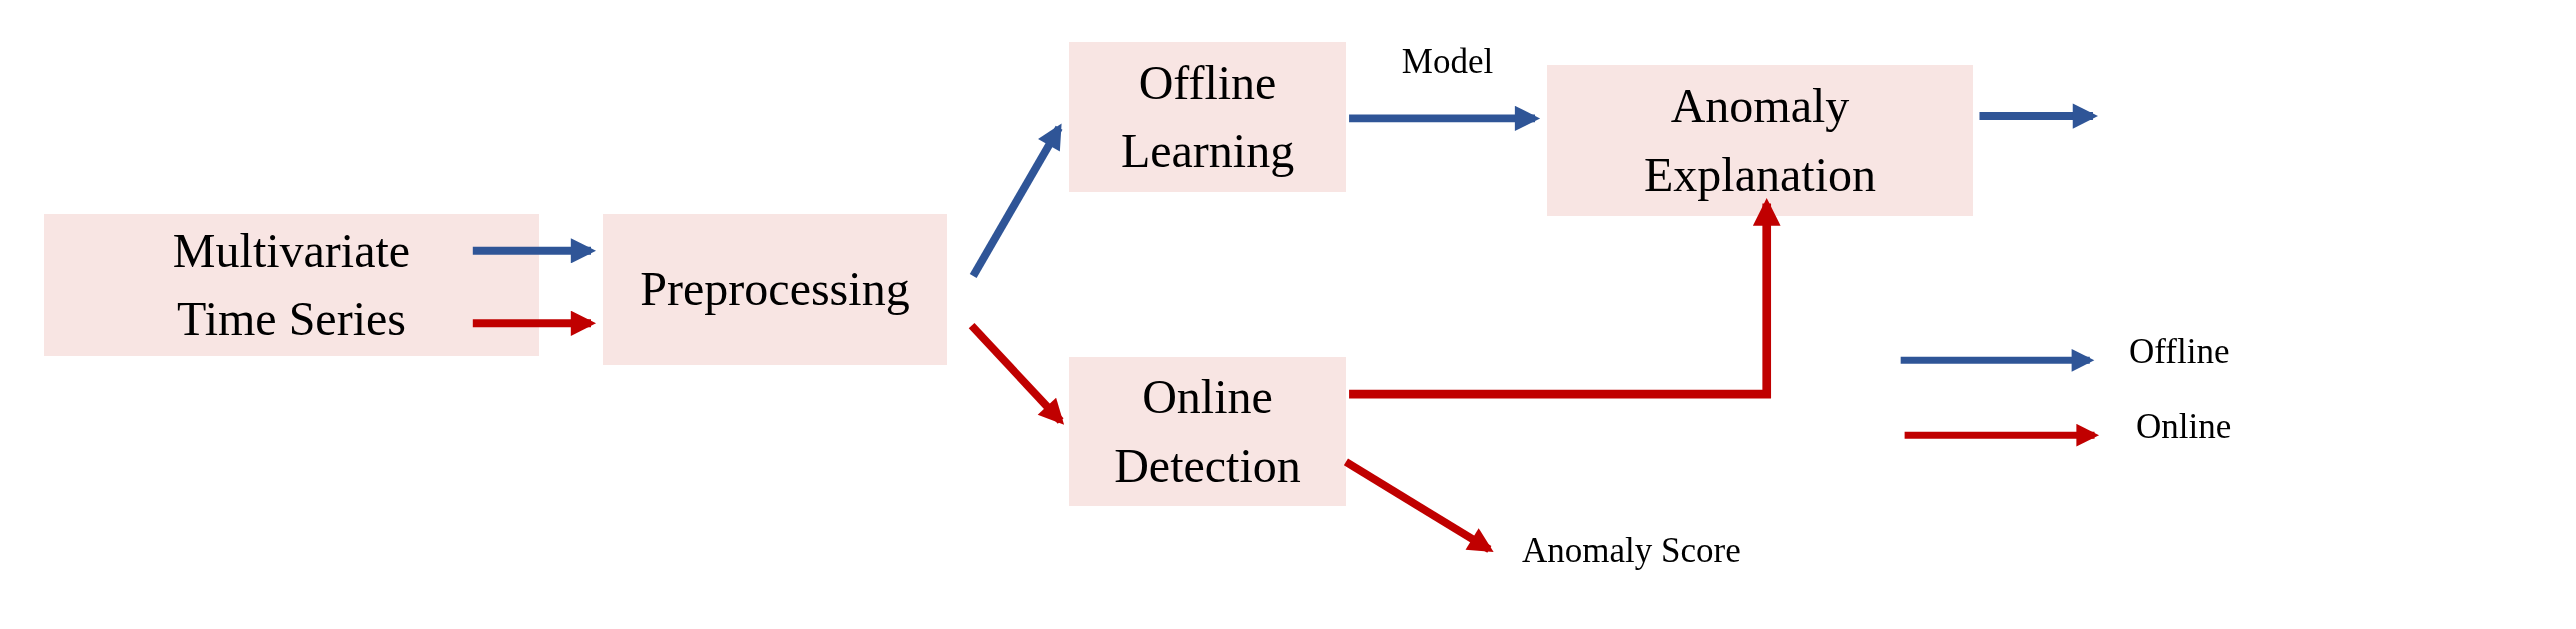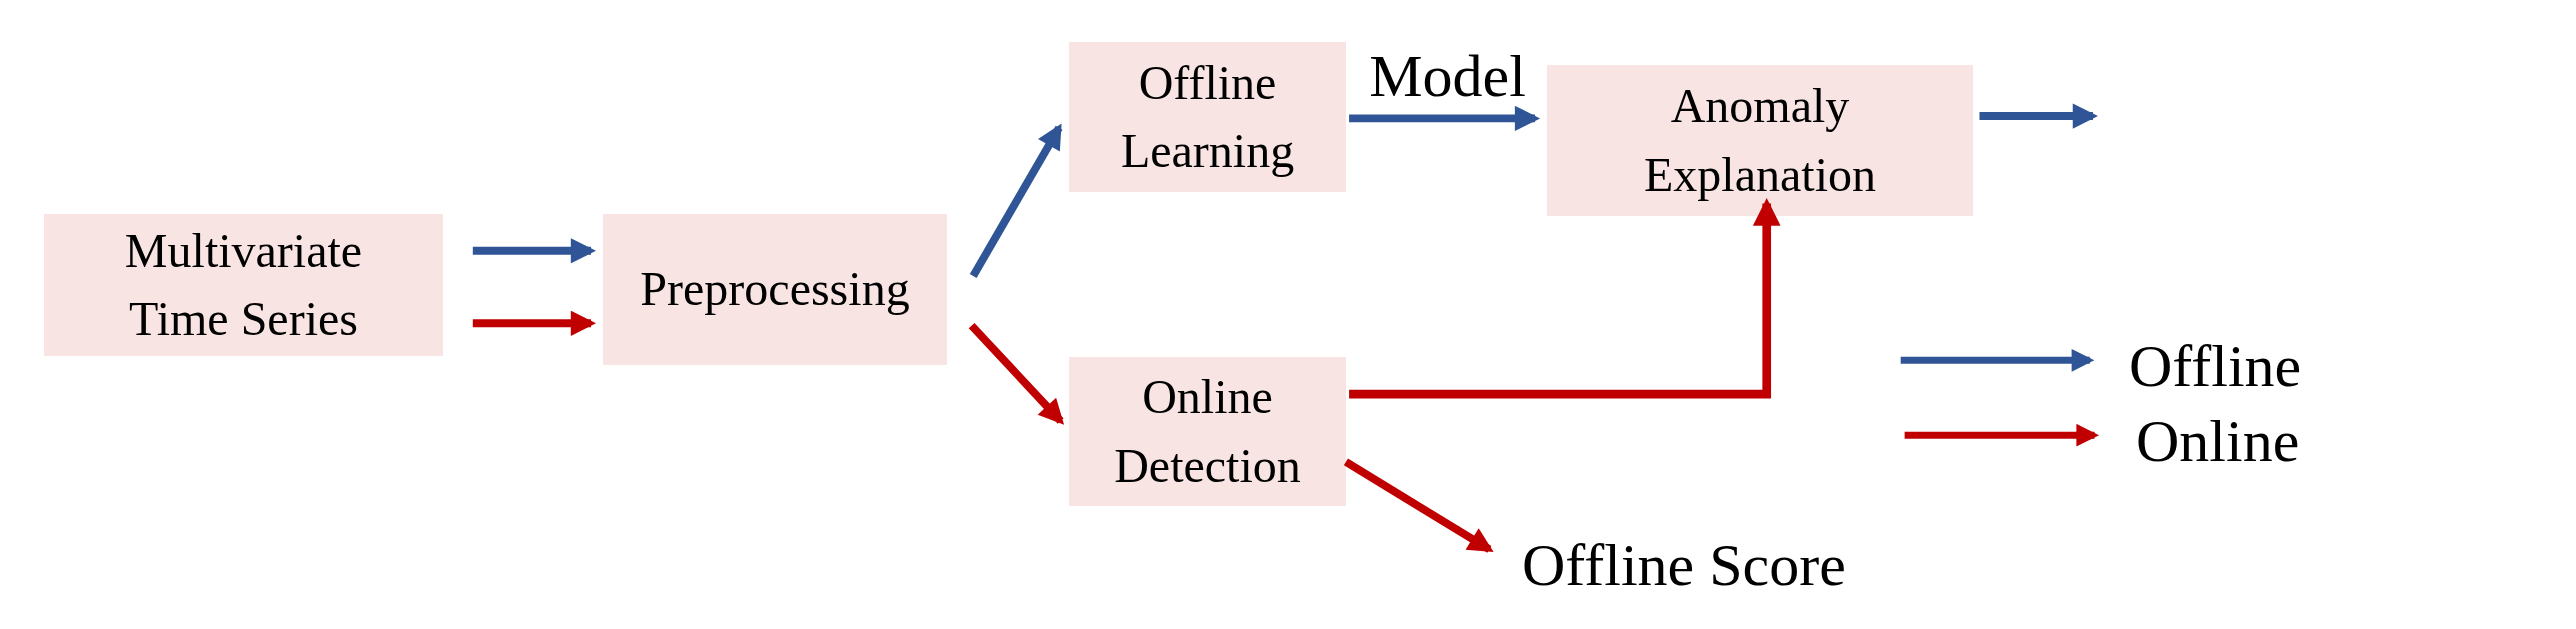--- a/index.html
+++ b/index.html
@@ -23,57 +23,57 @@
     align-items: center;
     justify-content: center;
     text-align: center;
     font-size: 48px;
     line-height: 1.42;
     white-space: pre-line;
   }
   .flabel {
     position: absolute;
     color: #000000;
-    font-size: 60px;
+    font-size: 35px;
     line-height: 1.1;
     white-space: pre;
   }
   .flabel.centered { text-align: center; }
   svg.arrows {
     position: absolute;
     left: 0;
     top: 0;
     width: 2576px;
     height: 630px;
     pointer-events: none;
   }
 </style>
 </head>
 <body>
 
 <div class="stage">
 
-  <div class="node" style="left:44px; top:214px; width:399px; height:142px;">Multivariate
+  <div class="node" style="left:44px; top:214px; width:495px; height:142px;">Multivariate
 Time Series</div>
 
   <div class="node" style="left:603px; top:214px; width:344px; height:151px;">Preprocessing</div>
 
   <div class="node" style="left:1069px; top:42px; width:277px; height:150px;">Offline
 Learning</div>
 
   <div class="node" style="left:1069px; top:357px; width:277px; height:149px;">Online
 Detection</div>
 
   <div class="node" style="left:1547px; top:41px; width:426px; height:151px;margin-top:24px;">Anomaly
 Explanation</div>
 
 
   <div class="flabel centered" style="left:1351px; top:43px; width:193px;">Model</div>
 
-  <div class="flabel" style="left:1522px; top:532px;">Offline Score</div>
+  <div class="flabel" style="left:1522px; top:532px;">Anomaly Score</div>
 
   <div class="flabel" style="left:2129px; top:333px;">Offline</div>
 
   <div class="flabel" style="left:2136px; top:408px;">Online</div>
 
   <svg class="arrows" viewBox="0 0 3269 799">
     <defs>
       <marker id="head-blue" viewBox="0 0 10 10" refX="8" refY="5" markerWidth="3.5" markerHeight="3.2" orient="auto-start-reverse" markerUnits="strokeWidth">
         <path d="M0,0 L10,5 L0,10 z" fill="#2F5597"></path>
       </marker>

